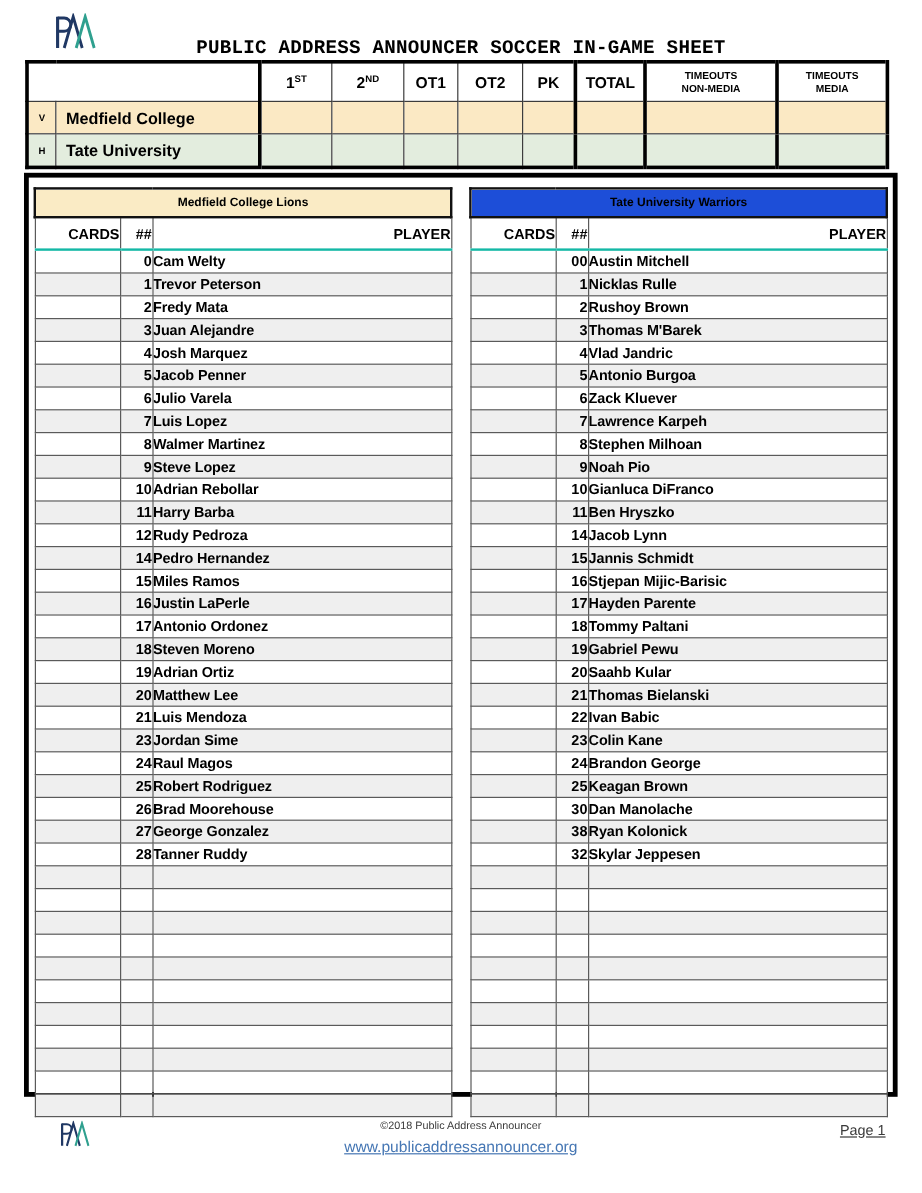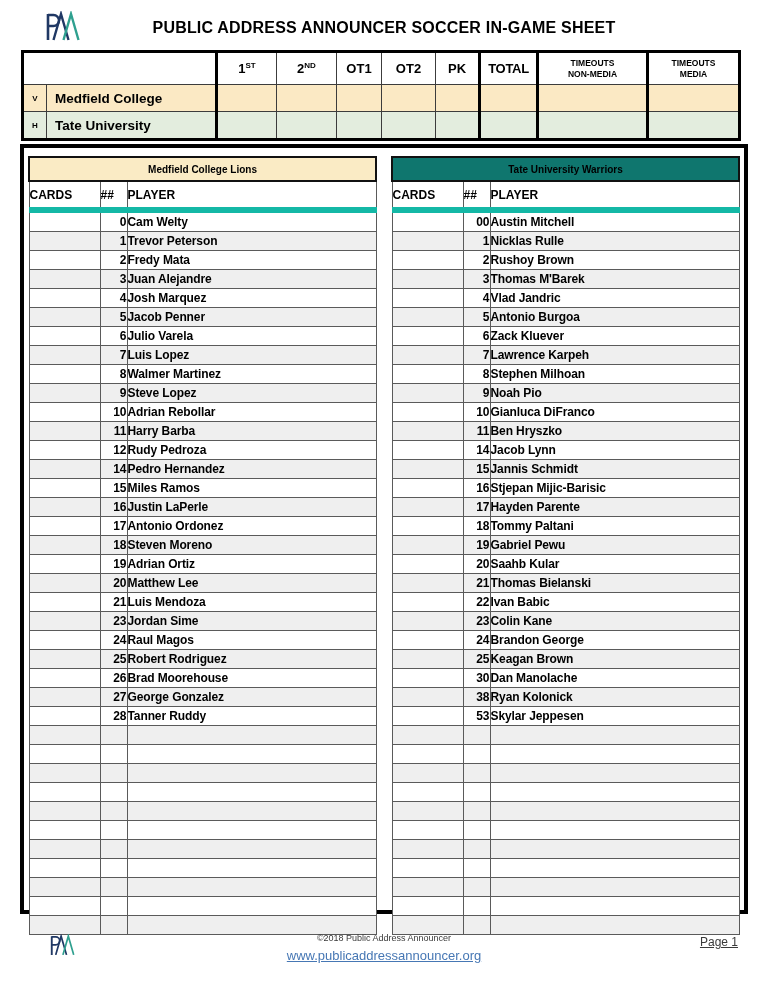--- a/index.html
+++ b/index.html
@@ -6,21 +6,21 @@
   body{
     width:768px;height:994px;background:#ffffff;position:relative;
     font-family:"Liberation Sans",sans-serif;font-weight:bold;color:#000;
     -webkit-font-smoothing:antialiased;
   }
   
   .page-header{position:relative;height:50px;}
   .logo{position:absolute;left:40px;top:11px;}
   .logo-small{position:absolute;left:46px;top:2px;transform:scale(.72);transform-origin:left top;}
   .page-title{
-    text-align:center;padding-top:19px;font-size:16px;letter-spacing:.2px;
+    text-align:center;padding-top:31px;font-size:16px;letter-spacing:.2px;font-family:Liberation Mono, monospace;
   }
   
   table.score{
     border-collapse:collapse;table-layout:fixed;margin-left:21px;
     border:3px solid #000;
   }
   table.score td{border:1px solid #3c3c3c;padding:0;overflow:hidden;}
   table.score tr.head td{height:31px;background:#fff;}
   table.score tr.body td{height:26px;}
   .thickL{border-left:3px solid #000 !important;margin-left:44px;}
@@ -44,22 +44,22 @@
     border:1px solid #222;align-self:flex-start;
   }
   table.roster td{
     border:1px solid #5a5a5a;padding:0;height:18px;
     overflow:hidden;white-space:nowrap;
   }
   tr.r-title-row td{
     border:2px solid #111;font-size:10px;text-align:center;height:22px;
   }
   tr.r-colhead-row td{
-    font-size:12px;text-align:left;height:25px;background:#fff;
-    border-bottom:6px solid #14b8a6;
+    font-size:12px;text-align:right;height:25px;background:#fff;
+    border-bottom:2px solid #14b8a6;
   }
   td.r-cards{background:inherit;}
   td.r-num{text-align:right;padding-right:3px;font-size:12px;}
   td.r-name{text-align:left;padding-left:4px;font-size:12px;letter-spacing:-.1px;}
   tr.alt td{background:#EFEFEF;}
   tr.plain td{background:#FFFFFF;}
   
   .page-footer{position:absolute;left:0;right:0;bottom:16px;height:46px;font-weight:normal;}
   .footer-center{text-align:center;font-size:9px;color:#3a3a3a;line-height:1.5;}
   .footer-link{font-size:13px;}
@@ -350,21 +350,21 @@
       </tbody>
     </table>
     <table class="roster">
       <colgroup>
         <col style="width: 71px;">
         <col style="width: 27px;">
         <col>
       </colgroup>
       <tbody>
         <tr class="r-title-row">
-          <td class="r-title" colspan="3" style="background: #0f766e;">Tate University Warriors</td>
+          <td class="r-title" colspan="3" style="background: #1d4ed8;">Tate University Warriors</td>
         </tr>
         <tr class="r-colhead-row">
           <td>CARDS</td>
           <td>##</td>
           <td>PLAYER</td>
         </tr>
         <tr class="plain">
           <td class="r-cards"></td>
           <td class="r-num">00</td>
           <td class="r-name">Austin Mitchell</td>
@@ -489,21 +489,21 @@
           <td class="r-num">30</td>
           <td class="r-name">Dan Manolache</td>
         </tr>
         <tr class="alt">
           <td class="r-cards"></td>
           <td class="r-num">38</td>
           <td class="r-name">Ryan Kolonick</td>
         </tr>
         <tr class="plain">
           <td class="r-cards"></td>
-          <td class="r-num">53</td>
+          <td class="r-num">32</td>
           <td class="r-name">Skylar Jeppesen</td>
         </tr>
         <tr class="alt">
           <td class="r-cards"></td>
           <td class="r-num"></td>
           <td class="r-name"></td>
         </tr>
         <tr class="plain">
           <td class="r-cards"></td>
           <td class="r-num"></td>

